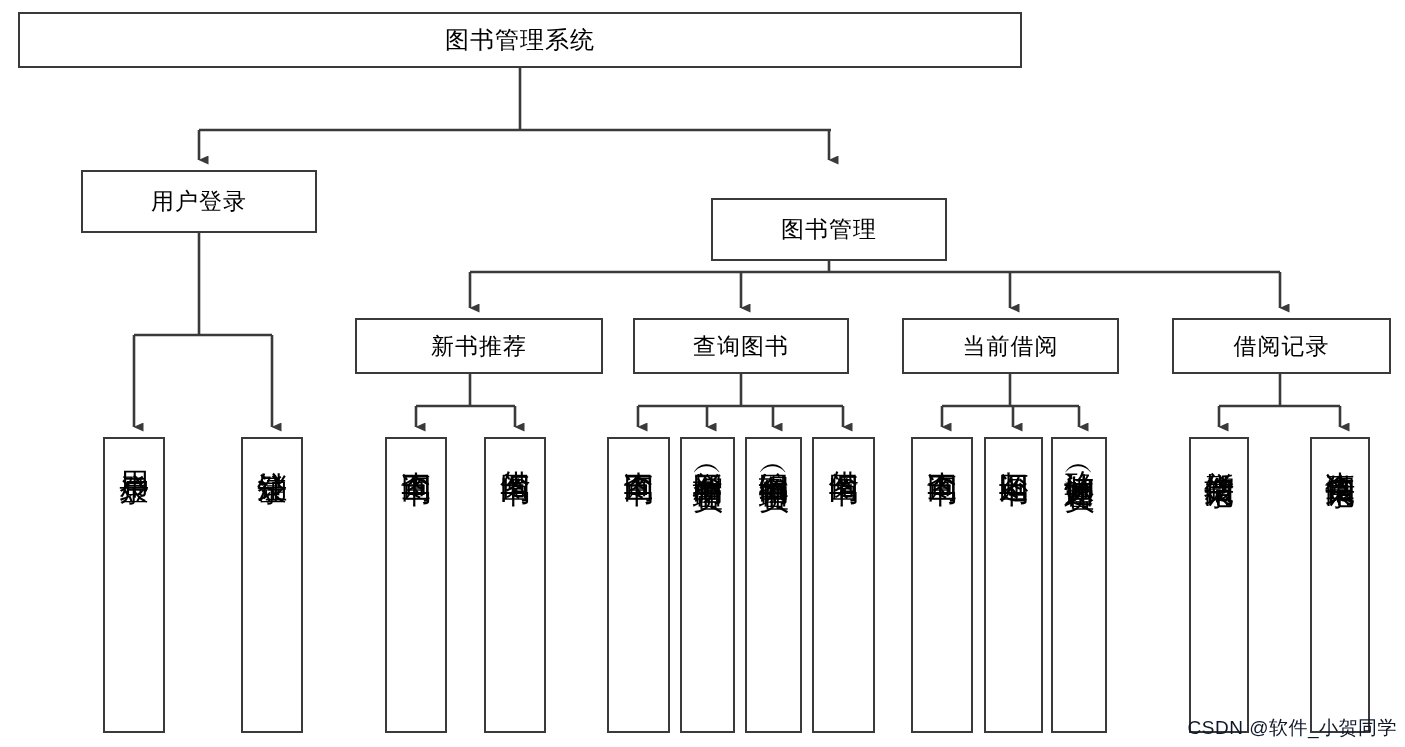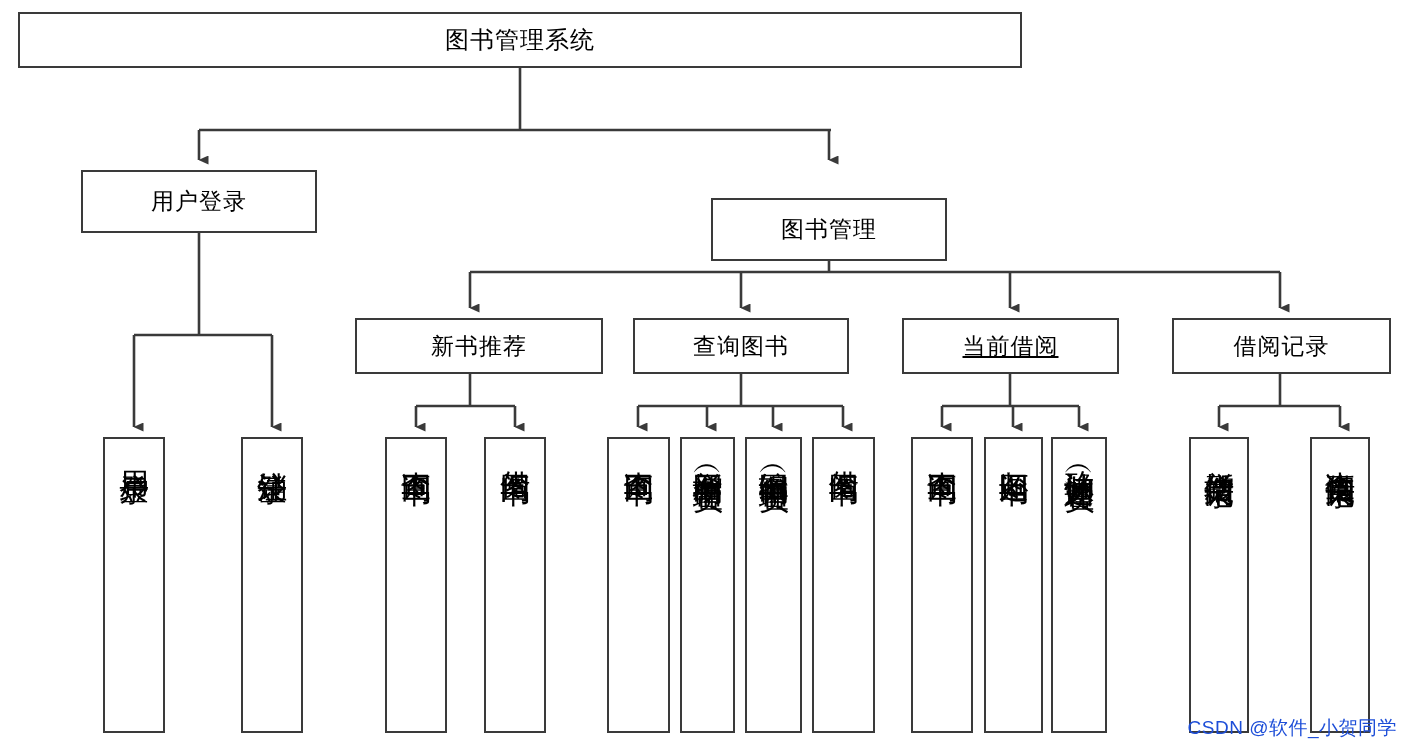--- a/index.html
+++ b/index.html
@@ -55,21 +55,21 @@
     line-height: 1.08;
     letter-spacing: 2px;
     white-space: nowrap;
     display: block;
   }
   .watermark {
     position: absolute;
     right: 8px;
     bottom: 6px;
     font-size: 19px;
-    color: #1d4ed8;
+    color: #0f172a;
     white-space: nowrap;
     letter-spacing: 0.5px;
   }
 </style>
 </head>
 <body>
 
 <div id="diagram-root">
 
   <svg id="wires" viewBox="0 0 1405 747" xmlns="http://www.w3.org/2000/svg">
@@ -132,21 +132,21 @@
       </div>
       <div class="node node-h" style="left: 711px; top: 170px; width: 236px; height: 63px; margin-top: 28px;">
         <span>图书管理</span>
       </div>
       <div class="node node-h" style="left: 355px; top: 318px; width: 248px; height: 56px;">
         <span>新书推荐</span>
       </div>
       <div class="node node-h" style="left: 633px; top: 318px; width: 216px; height: 56px;">
         <span>查询图书</span>
       </div>
-      <div class="node node-h" style="left: 902px; top: 318px; width: 217px; height: 56px; text-decoration: underline;">
+      <div class="node node-h" style="left: 902px; top: 318px; width: 217px; height: 56px;">
         <span>当前借阅</span>
       </div>
       <div class="node node-h" style="left: 1172px; top: 318px; width: 219px; height: 56px;">
         <span>借阅记录</span>
       </div>
       <div class="node node-v" style="left: 103px; top: 437px; width: 62px; height: 296px;">
         <span class="vtext">用户登录</span>
       </div>
       <div class="node node-v" style="left: 241px; top: 437px; width: 62px; height: 296px;">
         <span class="vtext">注销登录</span>

